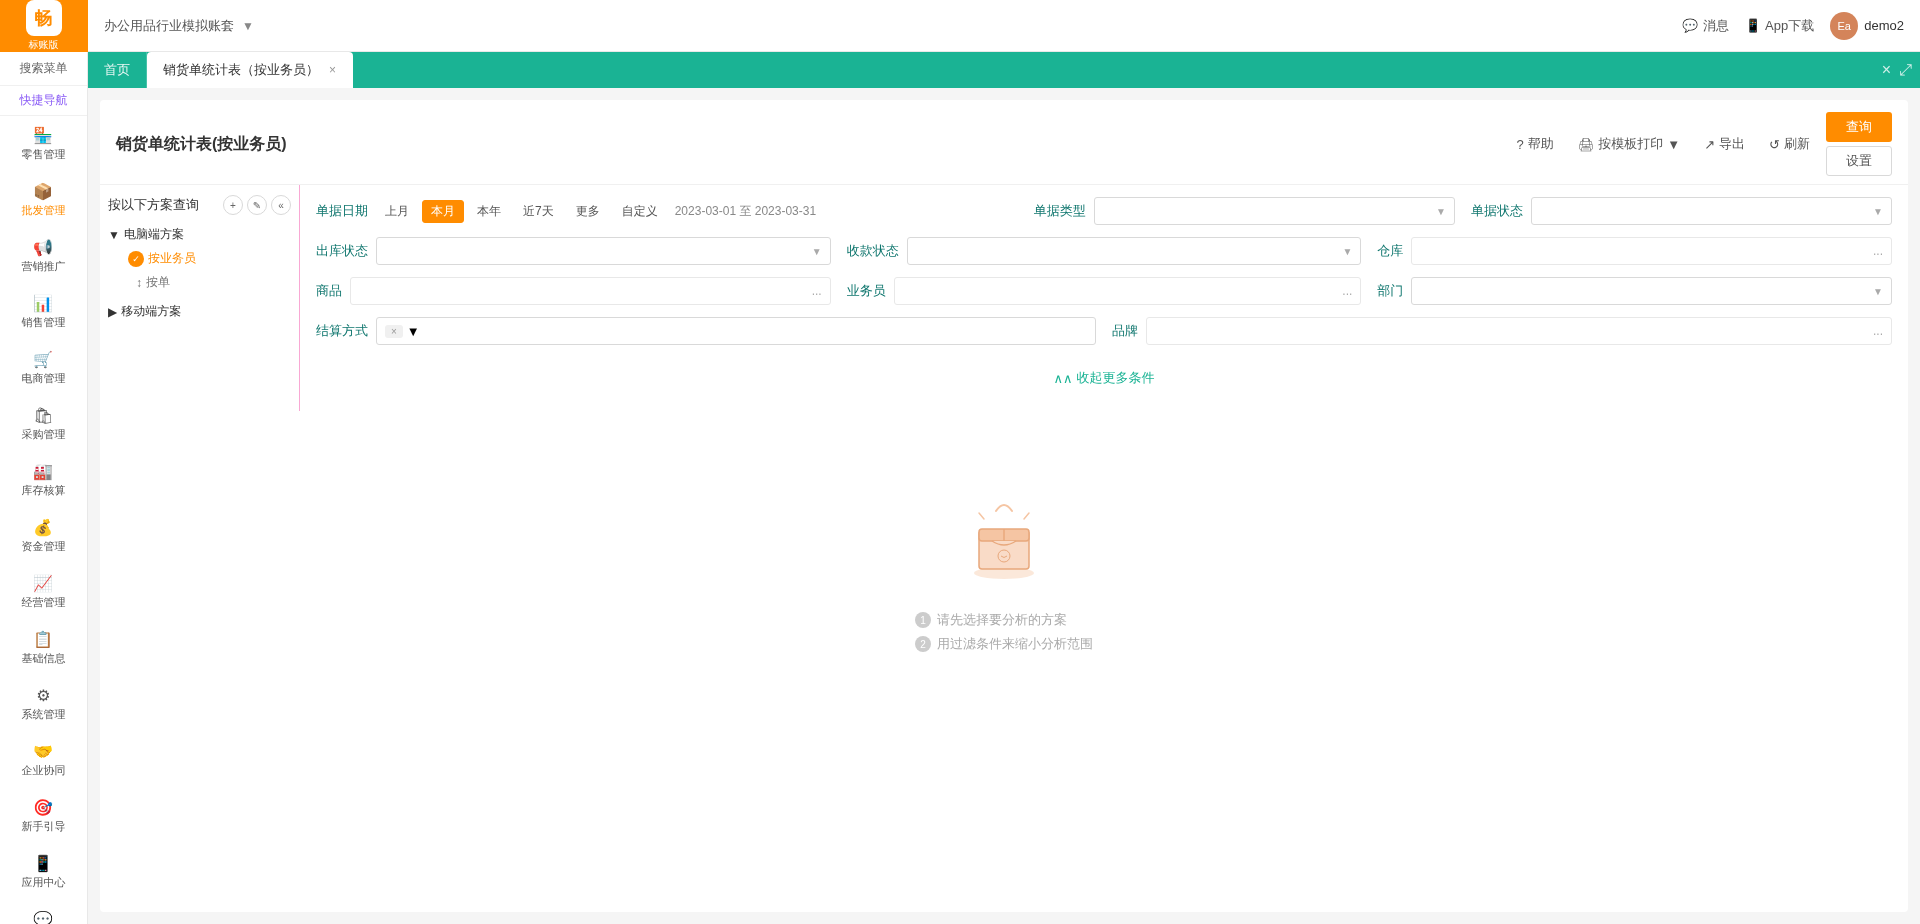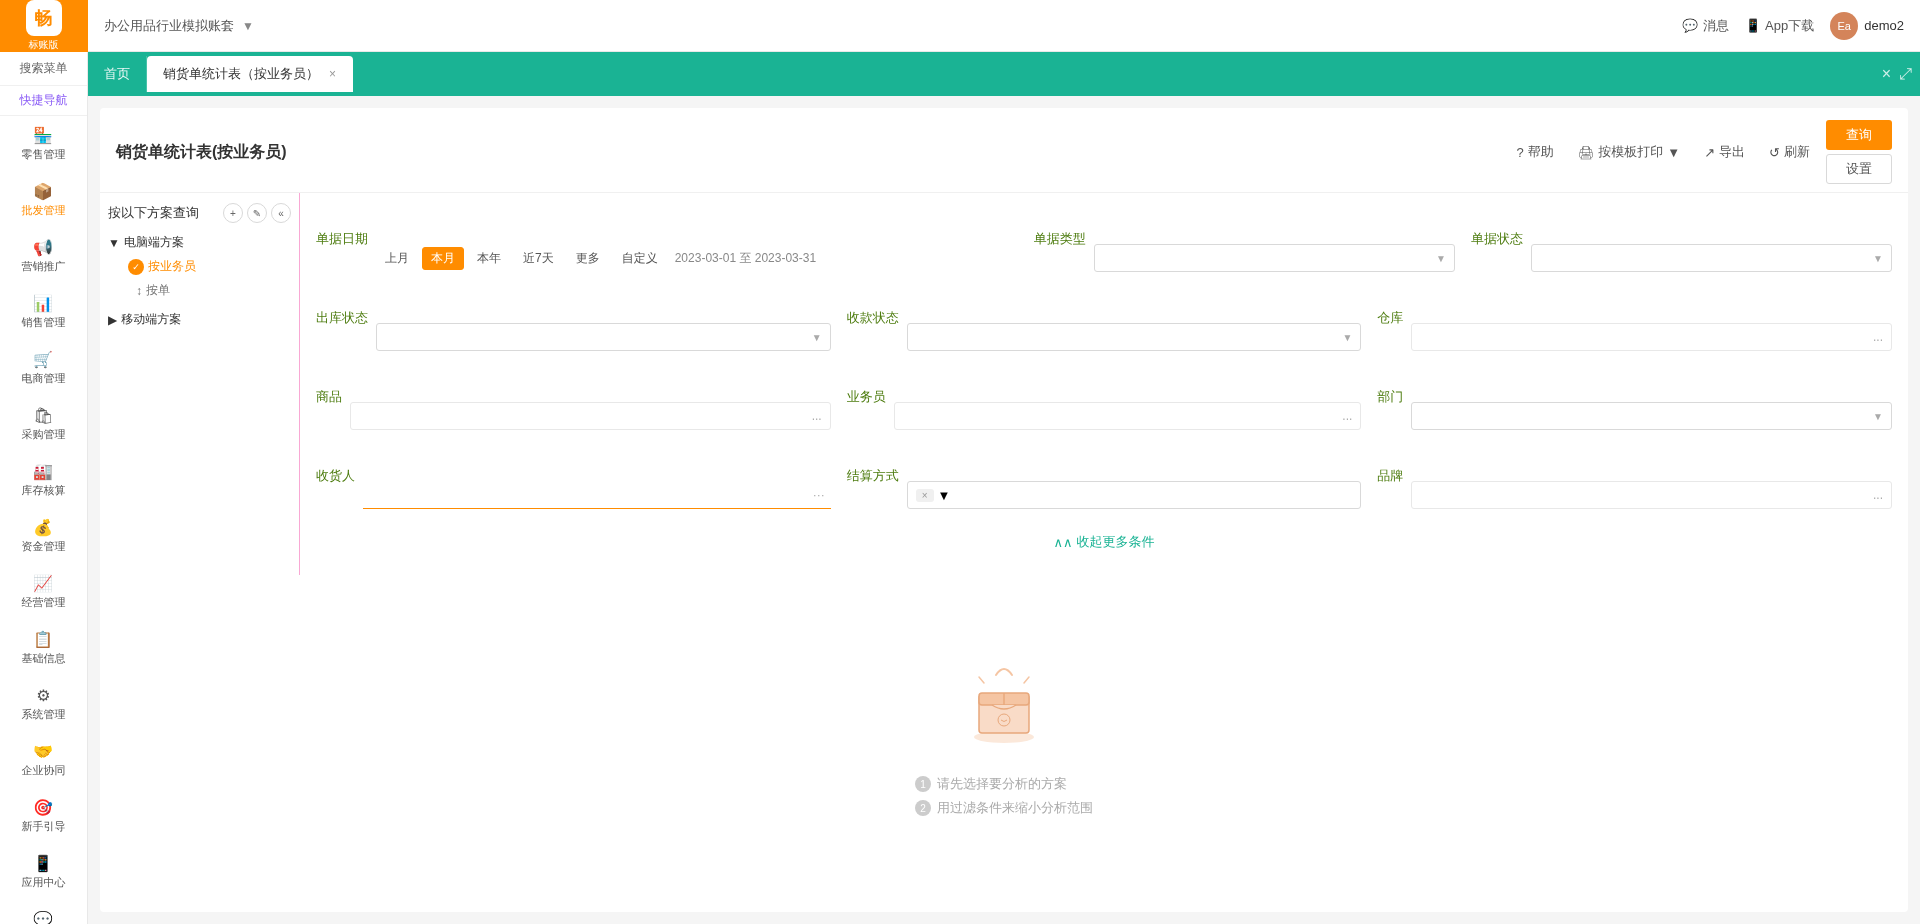--- a/index.html
+++ b/index.html
@@ -30,21 +30,21 @@
     .topbar-title { font-size: 13px; color: #555; }
     .topbar-dropdown { font-size: 12px; color: #888; cursor: pointer; }
     .topbar-right { display: flex; align-items: center; gap: 16px; }
     .topbar-msg { display: flex; align-items: center; gap: 4px; font-size: 13px; color: #555; cursor: pointer; }
     .topbar-app { display: flex; align-items: center; gap: 4px; font-size: 13px; color: #555; cursor: pointer; }
     .topbar-user { display: flex; align-items: center; gap: 6px; cursor: pointer; }
     .topbar-avatar { width: 28px; height: 28px; border-radius: 50%; background: #d4845a; display: flex; align-items: center; justify-content: center; color: #fff; font-size: 11px; overflow: hidden; }
     .topbar-username { font-size: 13px; color: #333; }
 
     
-    .tabbar { height: 44px; background: #1ab394; display: flex; align-items: center; padding: 0 0; }
+    .tabbar { height: 36px; background: #1ab394; display: flex; align-items: center; padding: 0 0; }
     .tab { height: 36px; padding: 0 16px; display: flex; align-items: center; gap: 6px; cursor: pointer; font-size: 13px; color: rgba(255,255,255,0.85); border-right: 1px solid rgba(255,255,255,0.2); }
     .tab.active { background: #fff; color: #333; border-radius: 4px 4px 0 0; }
     .tab-close { font-size: 12px; color: #999; cursor: pointer; margin-left: 4px; }
     .tab-home { color: rgba(255,255,255,0.9); }
     .tabbar-controls { margin-left: auto; display: flex; align-items: center; padding-right: 8px; gap: 8px; }
     .tabbar-ctrl-btn { color: rgba(255,255,255,0.8); cursor: pointer; font-size: 16px; }
 
     
     .content { flex: 1; background: #f5f5f5; overflow: auto; padding: 0; }
     .page-wrapper { background: #fff; margin: 12px; border-radius: 4px; min-height: calc(100% - 24px); }
@@ -68,22 +68,22 @@
     .scheme-section-title { display: flex; align-items: center; gap: 4px; font-size: 12px; color: #333; cursor: pointer; padding: 3px 0; }
     .scheme-item { padding: 4px 8px 4px 20px; font-size: 12px; color: #555; cursor: pointer; display: flex; align-items: center; gap: 4px; }
     .scheme-item.active { color: #ff8c00; }
     .scheme-item-dot { width: 16px; height: 16px; border-radius: 50%; background: #ff8c00; display: flex; align-items: center; justify-content: center; color: #fff; font-size: 9px; flex-shrink: 0; }
     .scheme-sub-item { padding: 3px 8px 3px 28px; font-size: 12px; color: #777; cursor: pointer; display: flex; align-items: center; gap: 4px; }
 
     
     .filter-form { flex: 1; padding: 12px 16px; }
     .filter-row { display: flex; align-items: center; margin-bottom: 12px; gap: 16px; }
     .filter-item { display: flex; align-items: center; flex: 1; min-width: 0; }
-    .filter-label { font-size: 13px; color: #4d7c0f; white-space: nowrap; margin-right: 8px; flex-shrink: 0; }
-    .filter-control { flex: 1; min-width: 0; margin-top: 39px; }
+    .filter-label { font-size: 13px; color: #0f766e; white-space: nowrap; margin-right: 8px; flex-shrink: 0; }
+    .filter-control { flex: 1; min-width: 0; }
     .date-buttons { display: flex; align-items: center; gap: 4px; }
     .date-btn { padding: 2px 8px; font-size: 12px; color: #555; cursor: pointer; border-radius: 3px; border: 1px solid transparent; }
     .date-btn.active { background: #ff8c00; color: #fff; border-color: #ff8c00; }
     .date-range { font-size: 12px; color: #888; margin-left: 4px; }
     .select-control { width: 100%; height: 28px; border: 1px solid #d9d9d9; border-radius: 3px; background: #fff; display: flex; align-items: center; justify-content: space-between; padding: 0 8px; cursor: pointer; }
     .select-control .arrow { color: #aaa; font-size: 10px; }
     .input-control { width: 100%; height: 28px; border: none; border-bottom: 1px solid #ff8c00; outline: none; font-size: 13px; padding: 0 4px; }
     .dots-control { width: 100%; height: 28px; border: 1px solid #e8e8e8; border-radius: 3px; background: #fff; display: flex; align-items: center; justify-content: flex-end; padding: 0 8px; cursor: pointer; color: #aaa; font-size: 12px; }
     .tag-control { display: flex; align-items: center; gap: 4px; border: 1px solid #d9d9d9; border-radius: 3px; padding: 0 8px; height: 28px; }
     .tag-item { background: #f0f0f0; border-radius: 3px; padding: 1px 6px; font-size: 12px; color: #333; display: flex; align-items: center; gap: 4px; }
@@ -356,27 +356,20 @@
             <div class="filter-item" style="flex:1;">
               <span class="filter-label">部门</span>
               <div class="filter-control select-control">
                 <span></span>
                 <span class="arrow">▼</span>
               </div>
             </div>
           </div>
 
           <div class="filter-row">
-            <div class="filter-item" style="flex:1;">
-              <span class="filter-label">收货人</span>
-              <div class="filter-control" style="position:relative;">
-                <input class="input-control" type="text" value="" style="">
-                <span style="position:absolute;right:6px;top:50%;transform:translateY(-50%);color:#aaa;font-size:12px;">···</span>
-              </div>
-            </div>
             <div class="filter-item" style="flex:1;">
               <span class="filter-label">结算方式</span>
               <div class="filter-control tag-control">
                 <div class="tag-item">
                   <span class="tag-close">×</span>
                 </div>
                 <span class="arrow">▼</span>
               </div>
             </div>
             <div class="filter-item" style="flex:1;">

